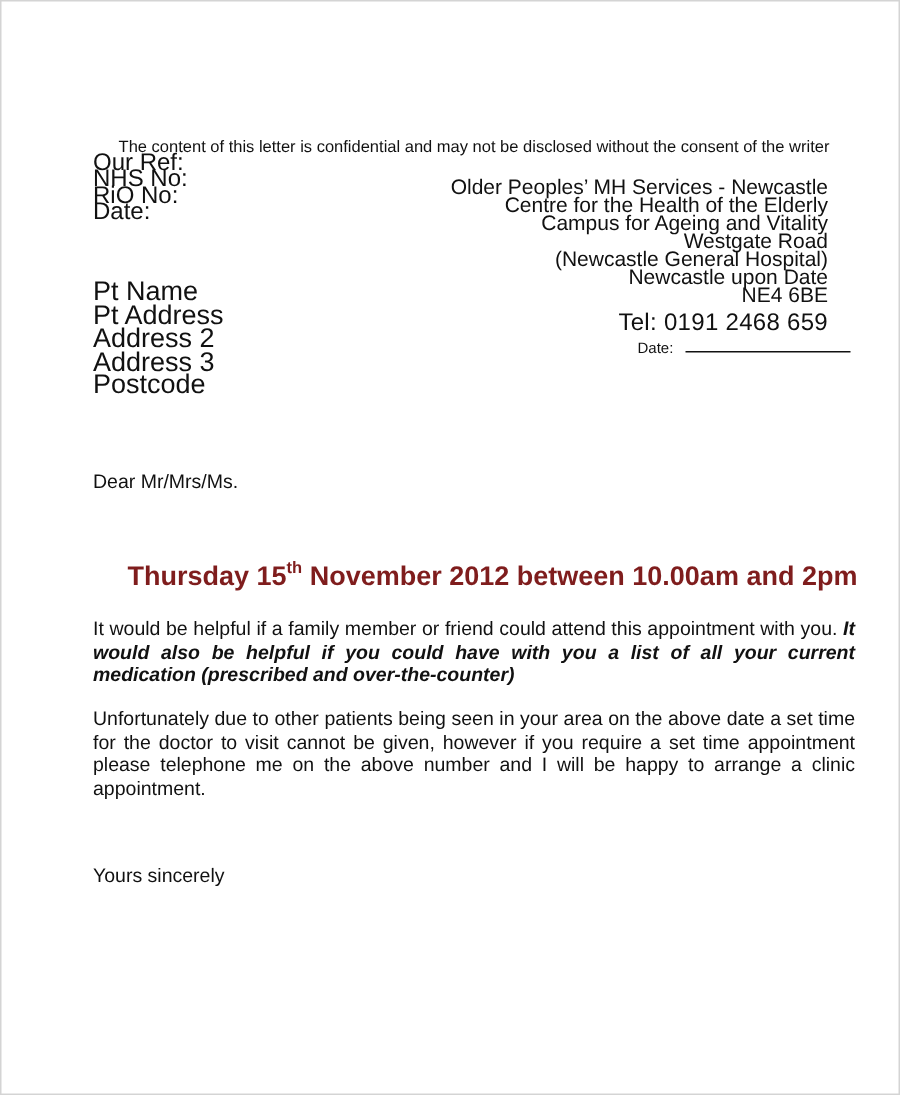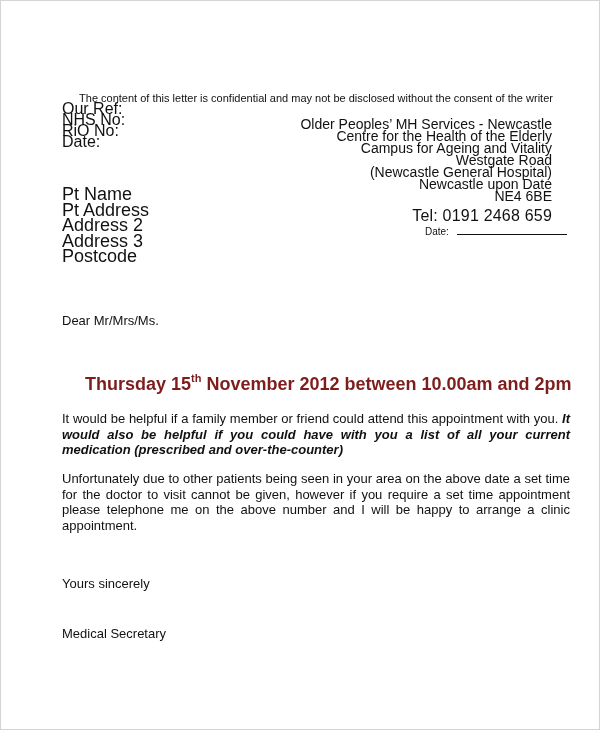--- a/index.html
+++ b/index.html
@@ -66,15 +66,14 @@
 
 
   <div class="abs dateline"><span>Thursday 15</span><sup>th</sup><span> November 2012 between 10.00am and 2pm</span></div>
 
   <div class="abs body-text p2">Unfortunately due to other patients being seen in your area on the above date a set time for the doctor to visit cannot be given, however if you require a set time appointment please telephone me on the above number and I will be happy to arrange a clinic appointment.</div>
 
   <div class="abs body-text p1"><span>It would be helpful if a family member or friend could attend this appointment with you. </span><span class="bi">It would also be helpful if you could have with you a list of all your current medication (prescribed and over-the-counter)</span></div>
 
   <div class="abs body-text yours">Yours sincerely</div>
 
-  <div class="abs body-text sec">Medical Secretary</div>
 
 </div>
 
 </body></html>

